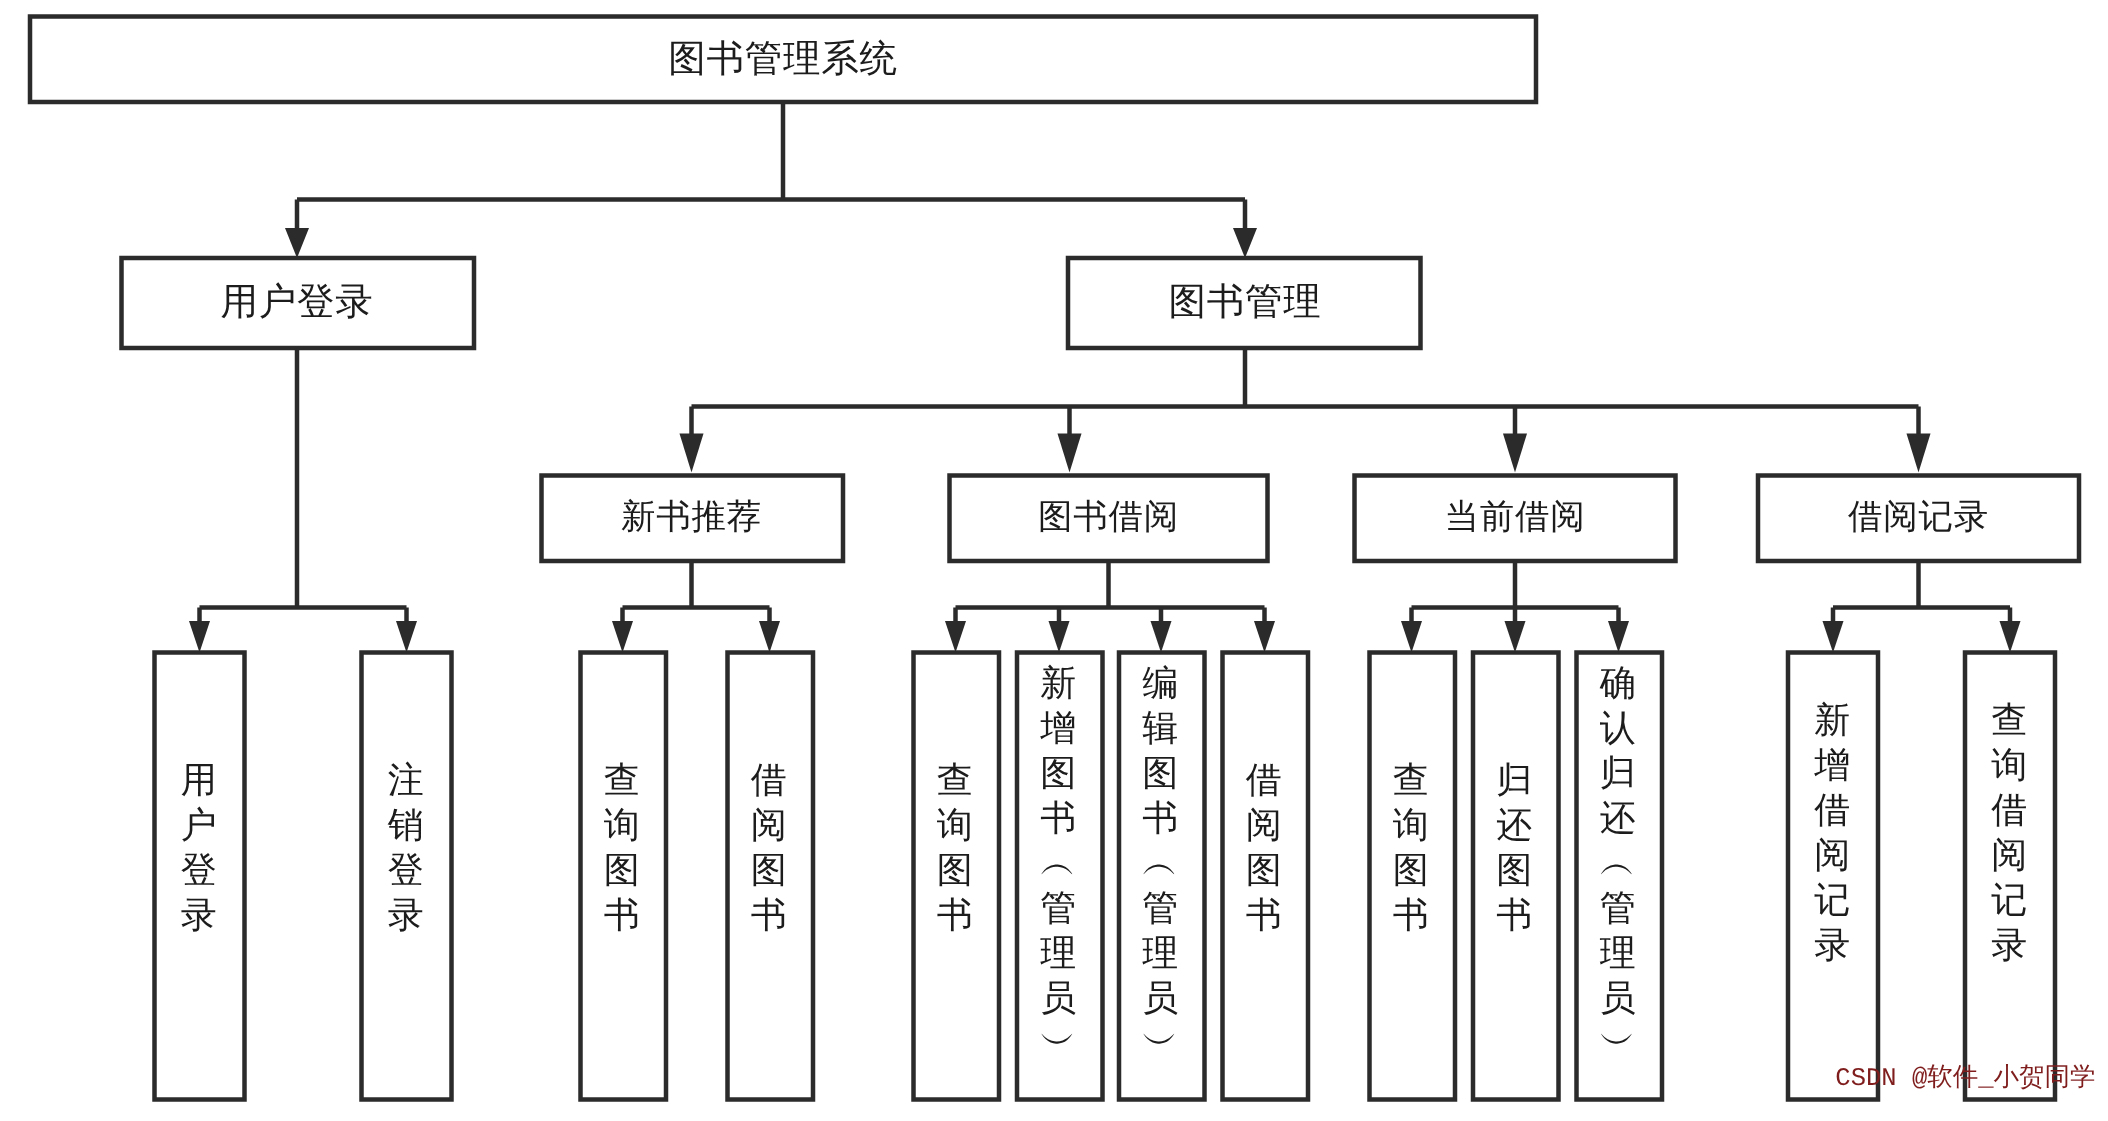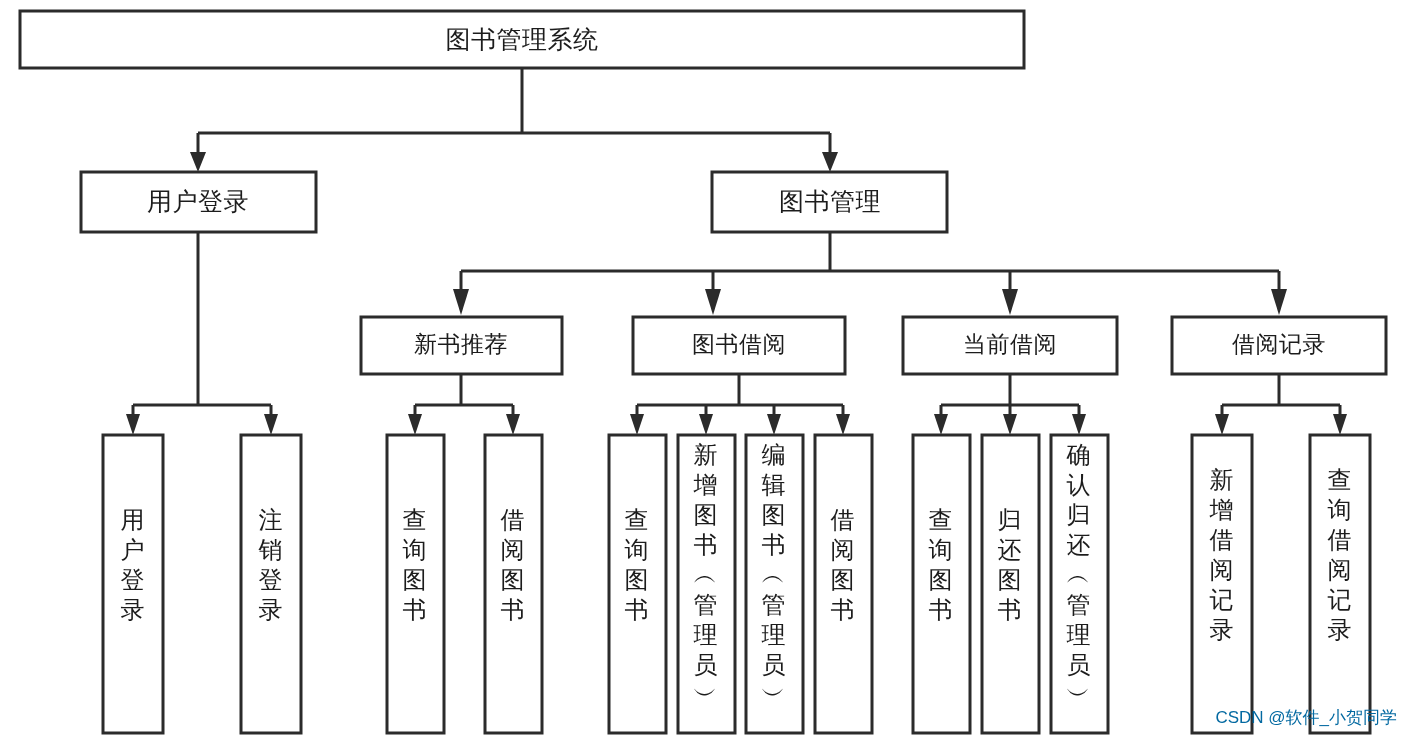--- a/index.html
+++ b/index.html
@@ -55,23 +55,23 @@
     stroke-width: 3;
     fill: none;
   }
   .arrowhead {
     fill: #2b2b2b;
   }
   .watermark {
     position: absolute;
     right: 8px;
     bottom: 4px;
-    font-family: Liberation Sans, sans-serif;
+    font-family: Liberation Mono, monospace;
     font-size: 17px;
-    color: #0369a1;
+    color: #7f1d1d;
     white-space: nowrap;
     user-select: none;
   }
 </style>
 </head>
 <body>
 
 <div id="diagram-root">
 
   <svg class="flow" viewBox="0 0 1405 747" xmlns="http://www.w3.org/2000/svg">

